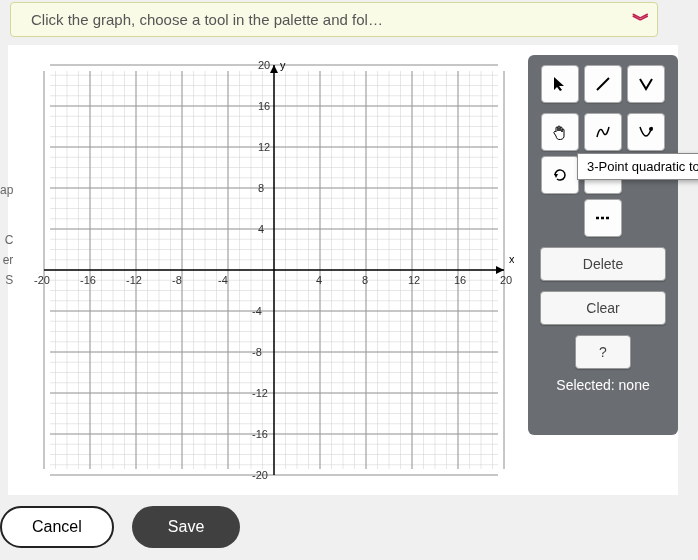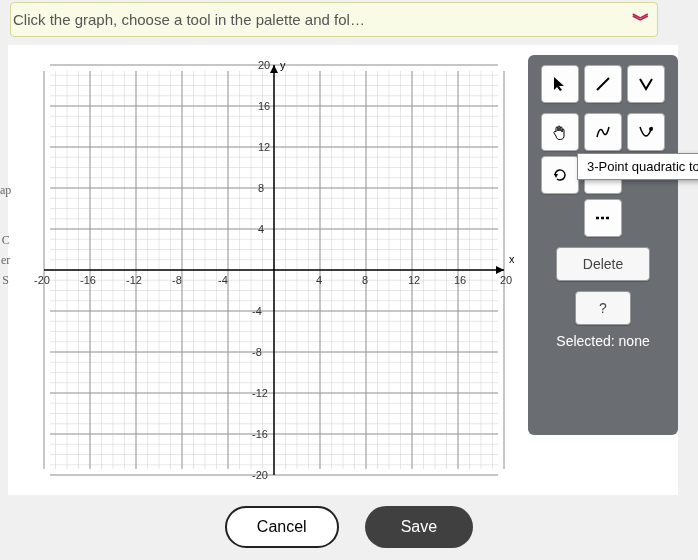--- a/index.html
+++ b/index.html
@@ -7,21 +7,21 @@
     font-family: Arial, sans-serif;
     background: #f0f0f0;
     width: 698px;
     height: 560px;
     overflow: hidden;
     position: relative;
   }
   .instruction-bar {
     background: #f9fbe7;
     border: 1px solid #d4d89a;
-    padding: 8px 2px;
+    padding: 8px 20px;
     font-size: 15px;
     color: #555;
     border-radius: 4px;
     margin: 2px 40px 0 10px;
     position: relative;
   }
   .chevron-down {
     position: absolute;
     right: 48px;
     top: 8px;
@@ -36,21 +36,21 @@
     padding: 10px 0;
   }
   .left-edge {
     position: absolute;
     left: 0;
     top: 180px;
     font-size: 12px;
     color: #666;
     line-height: 20px;
   }
-  .left-edge div { text-align: center; padding-right: 2px; font-family: Liberation Serif, serif; }
+  .left-edge div { text-align: right; padding-right: 2px; }
   .graph-container {
     position: relative;
     width: 500px;
     height: 430px;
     margin-left: 6px;
   }
   .graph-svg {
     width: 500px;
     height: 430px;
   }
@@ -106,21 +106,21 @@
     box-shadow: 2px 2px 5px rgba(0,0,0,0.3);
     z-index: 10;
   }
   .tool-grid-row3, .tool-grid-row4 {
     display: grid;
     grid-template-columns: repeat(3, 38px);
     gap: 5px;
     margin-top: 5px;
   }
   .action-btn {
-    width: 94px;
+    width: 126px;
     height: 34px;
     background: #f7f7f7;
     border: 1px solid #999;
     border-radius: 4px;
     margin-top: 10px;
     font-size: 14px;
     color: #444;
     cursor: pointer;
     box-shadow: 0 1px 1px rgba(0,0,0,0.2);
   }
@@ -128,22 +128,21 @@
     color: #fff;
     font-size: 14px;
     margin-top: 8px;
   }
   .footer-btns {
     position: absolute;
     bottom: 12px;
     left: 0;
     width: 100%;
     display: flex;
-    justify-content: center;
-    gap: 26px;
+    gap: 18px;
   }
   .cancel-btn {
     padding: 10px 30px;
     border-radius: 24px;
     background: #fff;
     border: 2px solid #222;
     font-size: 16px;
     font-weight: 500;
     cursor: pointer;
   }
@@ -373,20 +372,21 @@
           <svg width="20" height="18">
             <line x1="3" y1="9" x2="17" y2="9" stroke="#000" stroke-width="2.5" stroke-dasharray="3,2"></line>
           </svg>
         </div>
       <div class="spacer-cell"></div>
     </div>
 
     <div class="tooltip">3-Point quadratic tool</div>
 
     <button class="action-btn">Delete</button>
+    <button class="action-btn">Clear</button>
     <button class="action-btn" style="width:56px">?</button>
 
     <div class="selected-text">Selected: none</div>
   </div>
 
 </div>
 
 <div class="footer-btns">
   <button class="cancel-btn">Cancel</button>
   <button class="save-btn">Save</button>

